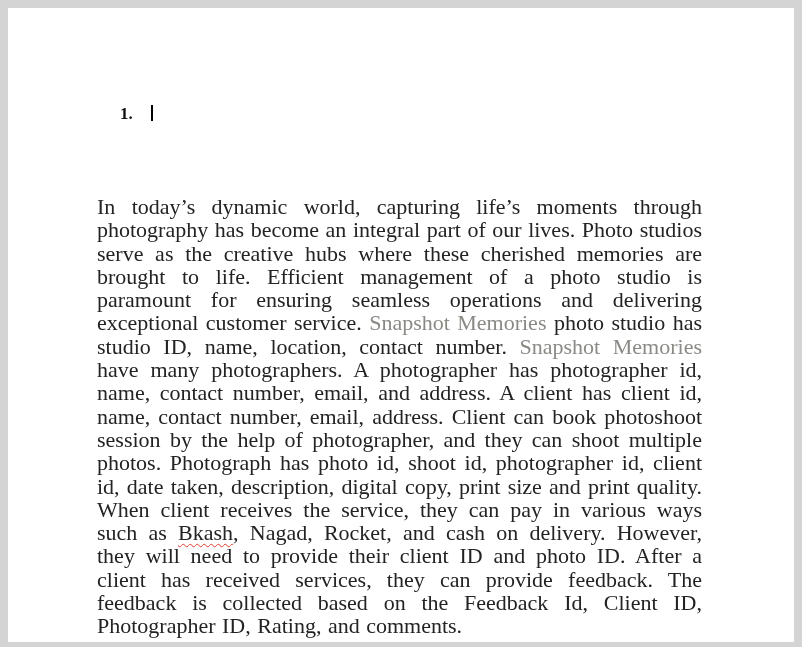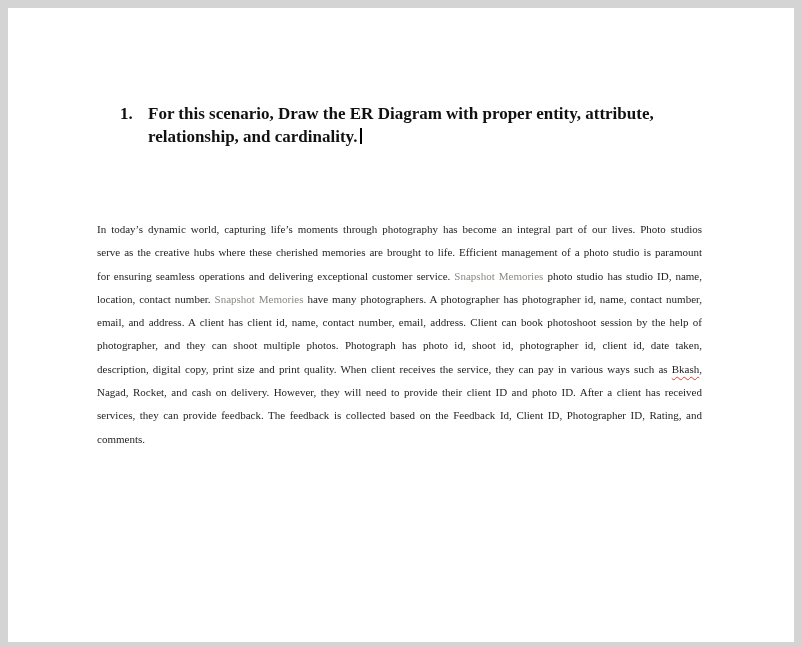--- a/index.html
+++ b/index.html
@@ -47,21 +47,21 @@
     width: 1.5px;
     height: 16px;
     background: #000000;
     margin-left: 3px;
     vertical-align: -2px;
   }
   .body-paragraph {
     margin: 70px 92px 0 89px;
     width: 605px;
     text-align: justify;
-    font-size: 11px;
+    font-size: 22px;
     line-height: 23.3px;
     color: #232323;
     word-spacing: 1px;
   }
   .brand {
     color: #8a8a85;
   }
   .spellcheck {
     text-decoration: underline;
     text-decoration-style: wavy;
@@ -71,19 +71,19 @@
   }
 </style>
 </head>
 <body>
 
 <div class="canvas">
   <div class="page">
 
     <div class="heading-row">
       <span class="heading-num">1.</span>
-      <span class="heading-text-wrap"><span>For this scenario, Draw the ER Diagram with proper entity, attribute, relationship, and cardinality.</span><span class="caret"></span></span>
+      <span class="heading-text-wrap"><span class="caret"></span></span>
     </div>
 
     <p class="body-paragraph"><span>In today’s dynamic world, capturing life’s moments through photography has become an integral part of our lives. Photo studios serve as the creative hubs where these cherished memories are brought to life. Efficient management of a photo studio is paramount for ensuring seamless operations and delivering exceptional customer service. </span><span class="brand">Snapshot Memories</span><span> photo studio has studio ID, name, location, contact number. </span><span class="brand">Snapshot Memories</span><span> have many photographers. A photographer has photographer id, name, contact number, email, and address. A client has client id, name, contact number, email, address. Client can book photoshoot session by the help of photographer, and they can shoot multiple photos. Photograph has photo id, shoot id, photographer id, client id, date taken, description, digital copy, print size and print quality. When client receives the service, they can pay in various ways such as </span><span class="spellcheck">Bkash</span><span>, Nagad, Rocket, and cash on delivery. However, they will need to provide their client ID and photo ID. After a client has received services, they can provide feedback. The feedback is collected based on the Feedback Id, Client ID, Photographer ID, Rating, and comments.</span></p>
 
   </div>
 </div>
 
 </body></html>

